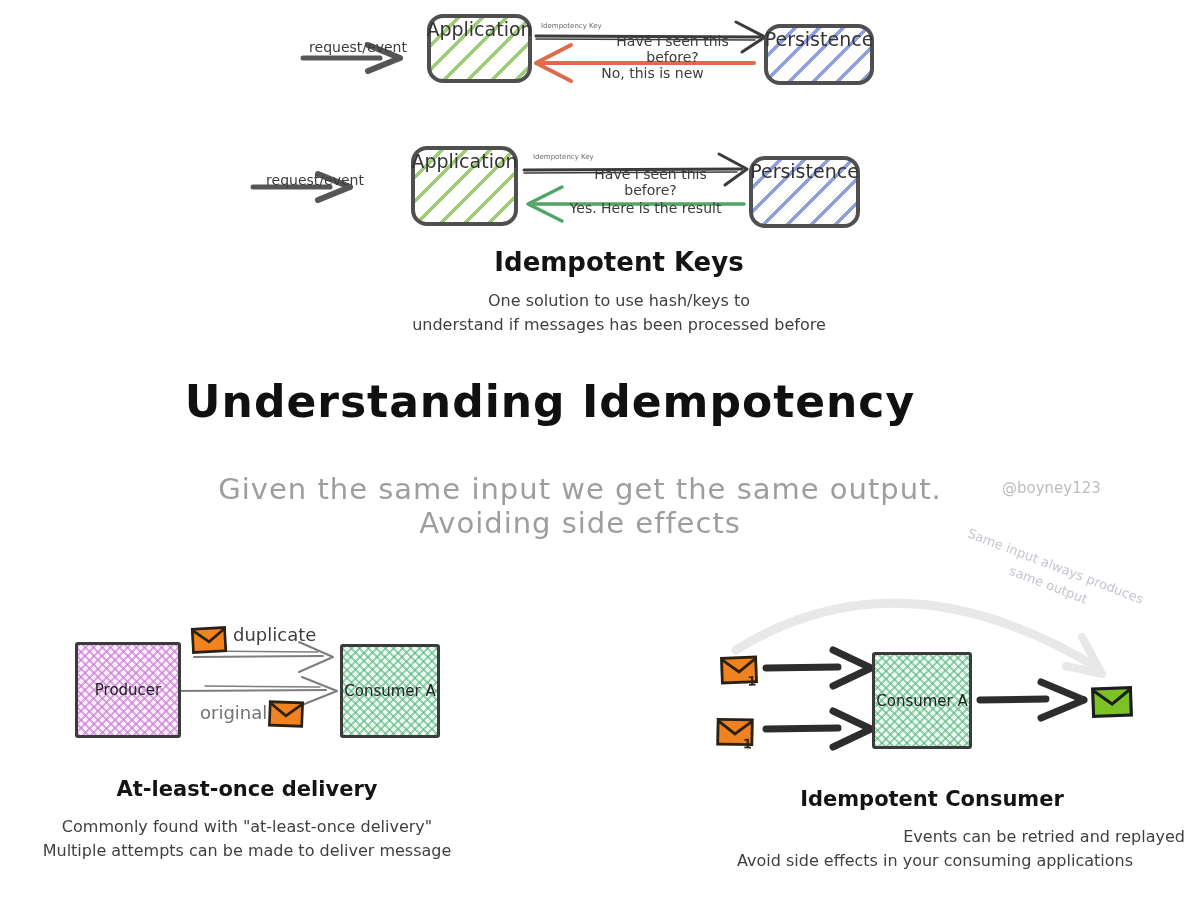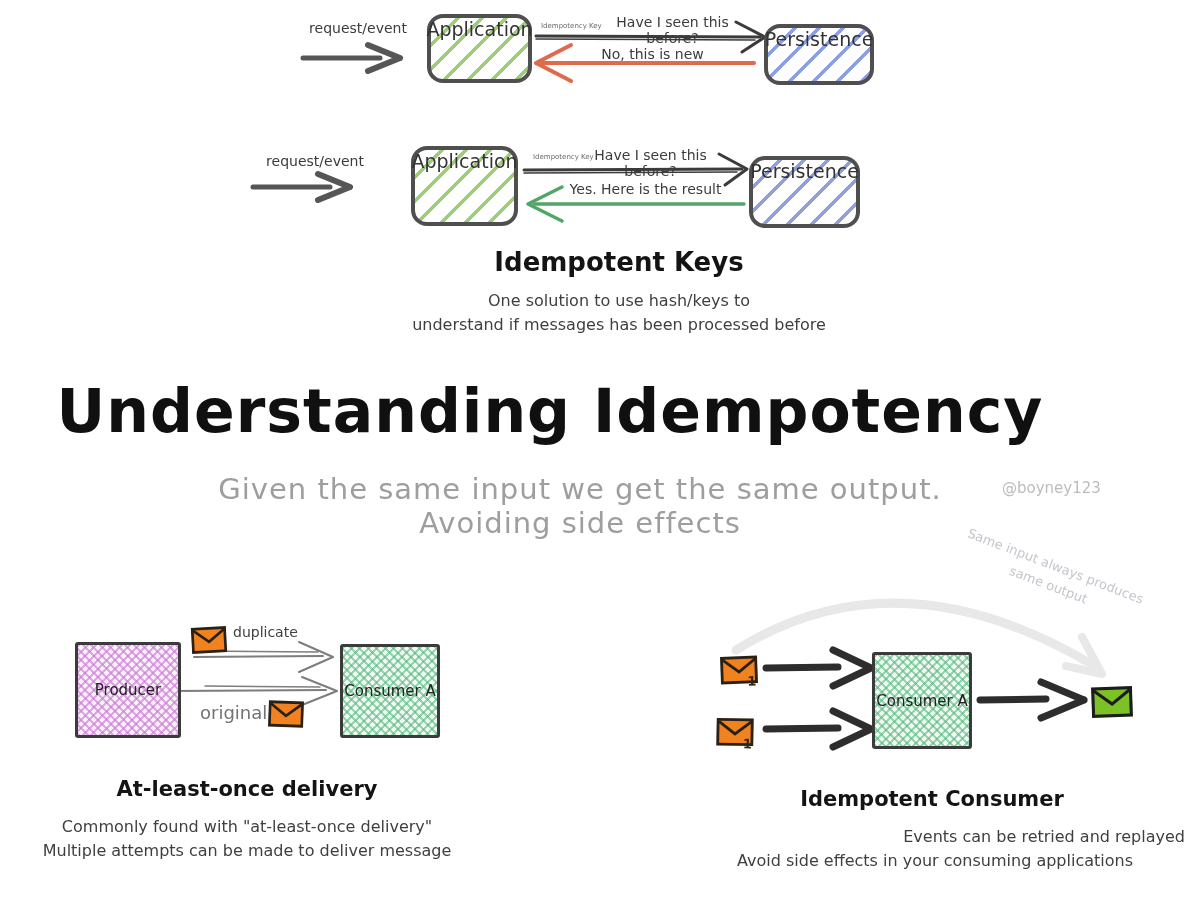--- a/index.html
+++ b/index.html
@@ -3,21 +3,21 @@
 <meta charset="utf-8">
 <style>
   html,body { margin:0; padding:0; background:#ffffff; }
   #canvas {
     position:relative; width:1200px; height:902px; overflow:hidden;
     background:#ffffff;
     font-family:"DejaVu Sans", "Liberation Sans", sans-serif;
     color:#2e2e2e;
   }
   .abs { position:absolute; }
-  .label-sm { font-size:14px; color:#3c3c3c; text-align:center; }
+  .label-sm { font-size:14px; color:#3c3c3c; text-align:center;margin-top:19px; }
   .label-tiny { font-size:7px; color:#6a6a6a; letter-spacing:0; }
 
   
   .rbox {
     position:absolute; border:4px solid #4f4f4f; border-radius:16px;
     display:flex; align-items:flex-start; justify-content:center;
     font-size:19px; color:#333; box-sizing:border-box;
   }
   .hatch-green {
     background-color:#ffffff;
@@ -52,21 +52,21 @@
   .env-num {
     position:absolute; right:2px; bottom:-4px;
     font-size:13px; font-weight:bold; color:#30261a;
   }
 
   .section-title { position:absolute; font-weight:bold; color:#141414; text-align:center; }
   .section-desc { position:absolute; font-size:16px; color:#3f3f3f; text-align:center; }
 
   #hero-title {
     position:absolute; left:0; top:376; width:1100px; top:376px;
-    font-size:60px; font-weight:bold; color:#101010; text-align:center; letter-spacing:1px;
+    font-size:44px; font-weight:bold; color:#101010; text-align:center; letter-spacing:1px;
   }
   .hero-sub {
     position:absolute; left:0; width:1160px; text-align:center;
     font-size:29px; color:#9e9e9e; letter-spacing:1px;
   }
   #hero-handle { position:absolute; left:1002px; top:479px; font-size:15px; color:#bcbcbc; }
 
   #ic-note {
     position:absolute; left:952px; top:556px; width:200px;
     transform:rotate(21deg); transform-origin:center;
@@ -183,21 +183,21 @@
   <div class="sqbox cross-green" style="left:340px; top:644px; width:100px; height:94px;">
     <span>Consumer A</span>
   </div>
 
   <div class="envelope" style="left:191px; top:626px; width:36px; height:28px; transform:rotate(-3deg);">
     <svg viewBox="0 0 40 30">
         <rect x="2" y="2" width="36" height="26" fill="#f0831f" stroke="#2b2014" stroke-width="3"></rect>
         <path d="M3,4 L20,17 L37,4" fill="none" stroke="#2b2014" stroke-width="3"></path>
       </svg>
   </div>
-  <div class="abs" style="left:233px; top:624px; font-size:14px; color:#3f3f3f;">duplicate</div>
+  <div class="abs" style="left:233px; top:624px; font-size:18px; color:#3f3f3f;">duplicate</div>
 
   <div class="abs" style="left:200px; top:702px; font-size:18px; color:#737373;">original</div>
   <div class="envelope" style="left:268px; top:700px; width:36px; height:28px; transform:rotate(2deg);">
     <svg viewBox="0 0 40 30">
         <rect x="2" y="2" width="36" height="26" fill="#f0831f" stroke="#2b2014" stroke-width="3"></rect>
         <path d="M3,4 L20,17 L37,4" fill="none" stroke="#2b2014" stroke-width="3"></path>
       </svg>
   </div>
 
   <div class="section-title" style="left:47px; top:777px; width:400px; font-size:21px;">At-least-once delivery</div>

